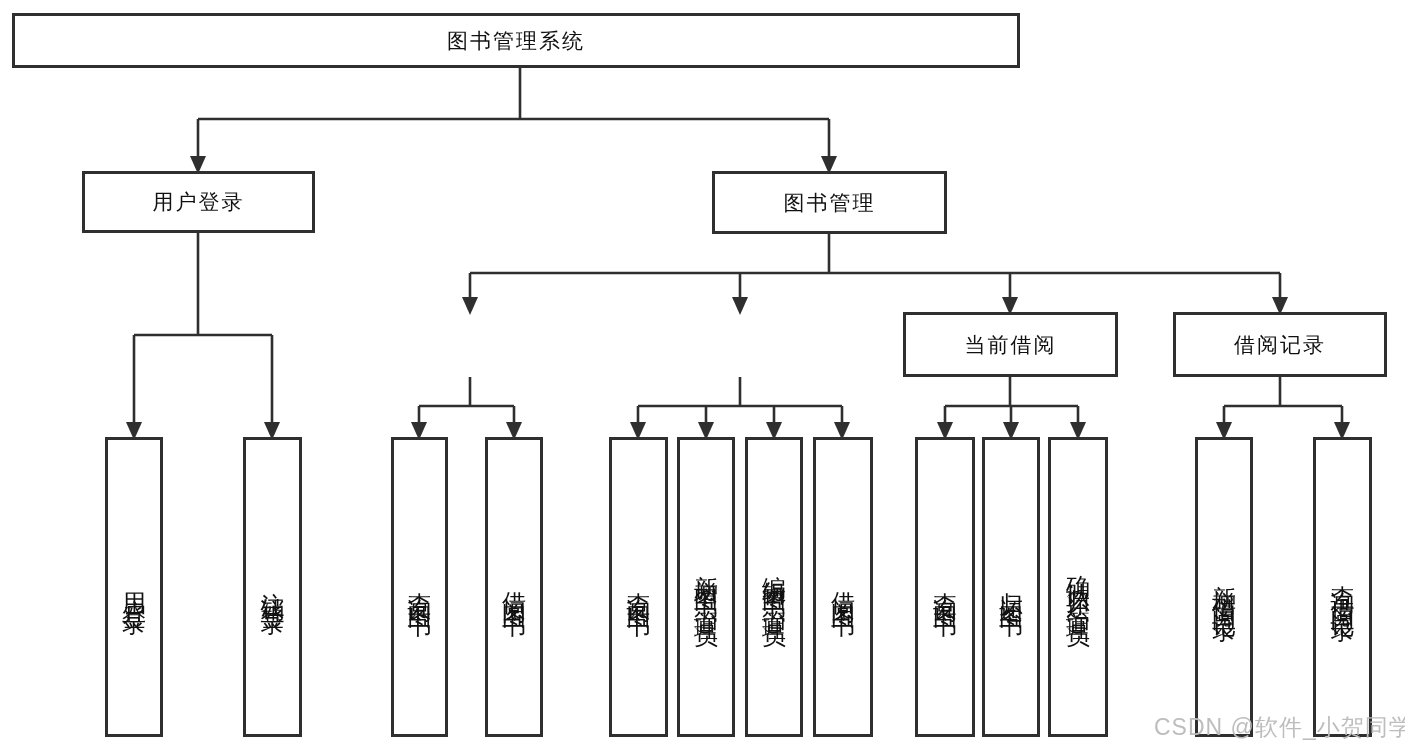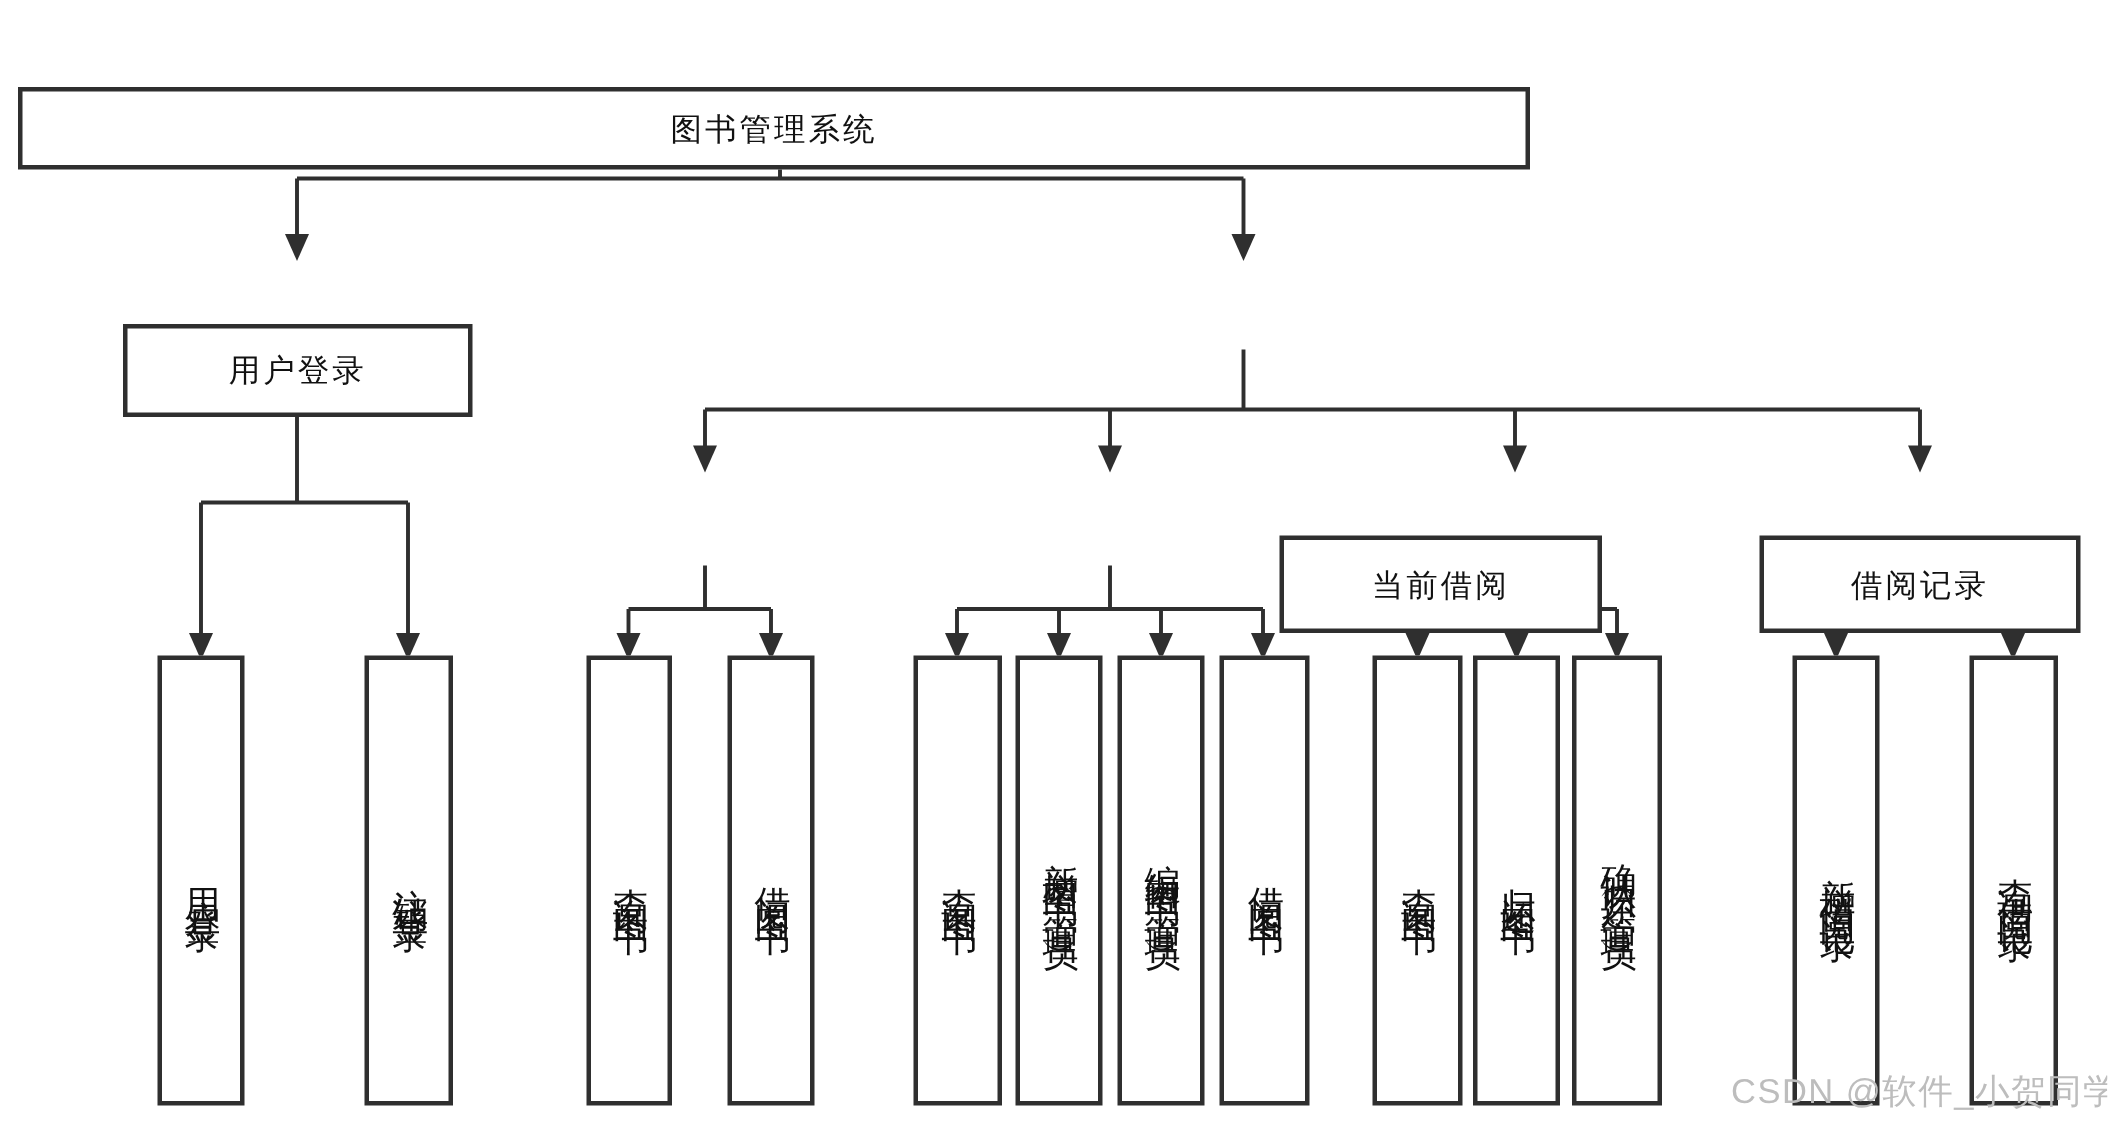--- a/index.html
+++ b/index.html
@@ -23,21 +23,20 @@
     box-sizing:border-box;
     display:flex;
     align-items:center;
     justify-content:center;
     color:#111111;
   }
   .box.h{
     font-size:21px;
     letter-spacing:2px;
     white-space:nowrap;
-    margin-top:45px;
   }
   .box.v span{
     writing-mode:vertical-rl;
     text-orientation:mixed;
     font-size:24px;
     line-height:1;
     letter-spacing:7px;
     color:#111111;
   }
   .watermark{
@@ -85,22 +84,23 @@
       <polygon points="1003,422 1019,422 1011,440"></polygon>
       <polygon points="1070,422 1086,422 1078,440"></polygon>
       <polygon points="1216,422 1232,422 1224,440"></polygon>
       <polygon points="1334,422 1350,422 1342,440"></polygon>
     </g>
   </svg>
 
   <div class="box h" style="left:12px;top:13px;width:1008px;height:55px">图书管理系统</div>
 
   <div class="box h" style="left:82px;top:171px;width:233px;height:62px">用户登录</div>
+  <div class="box h" style="left:712px;top:171px;width:235px;height:63px">图书管理</div>
 
-  <div class="box h" style="left:853px;top:312px;width:215px;height:65px">当前借阅</div>
+  <div class="box h" style="left:903px;top:312px;width:215px;height:65px">当前借阅</div>
   <div class="box h" style="left:1173px;top:312px;width:214px;height:65px">借阅记录</div>
 
   <div class="box v" style="left:105px;top:437px;width:58px;height:300px">
       <span>用户登录</span>
     </div>
   <div class="box v" style="left:243px;top:437px;width:59px;height:300px">
       <span>注销登录</span>
     </div>
 
   <div class="box v" style="left:391px;top:437px;width:57px;height:300px">

